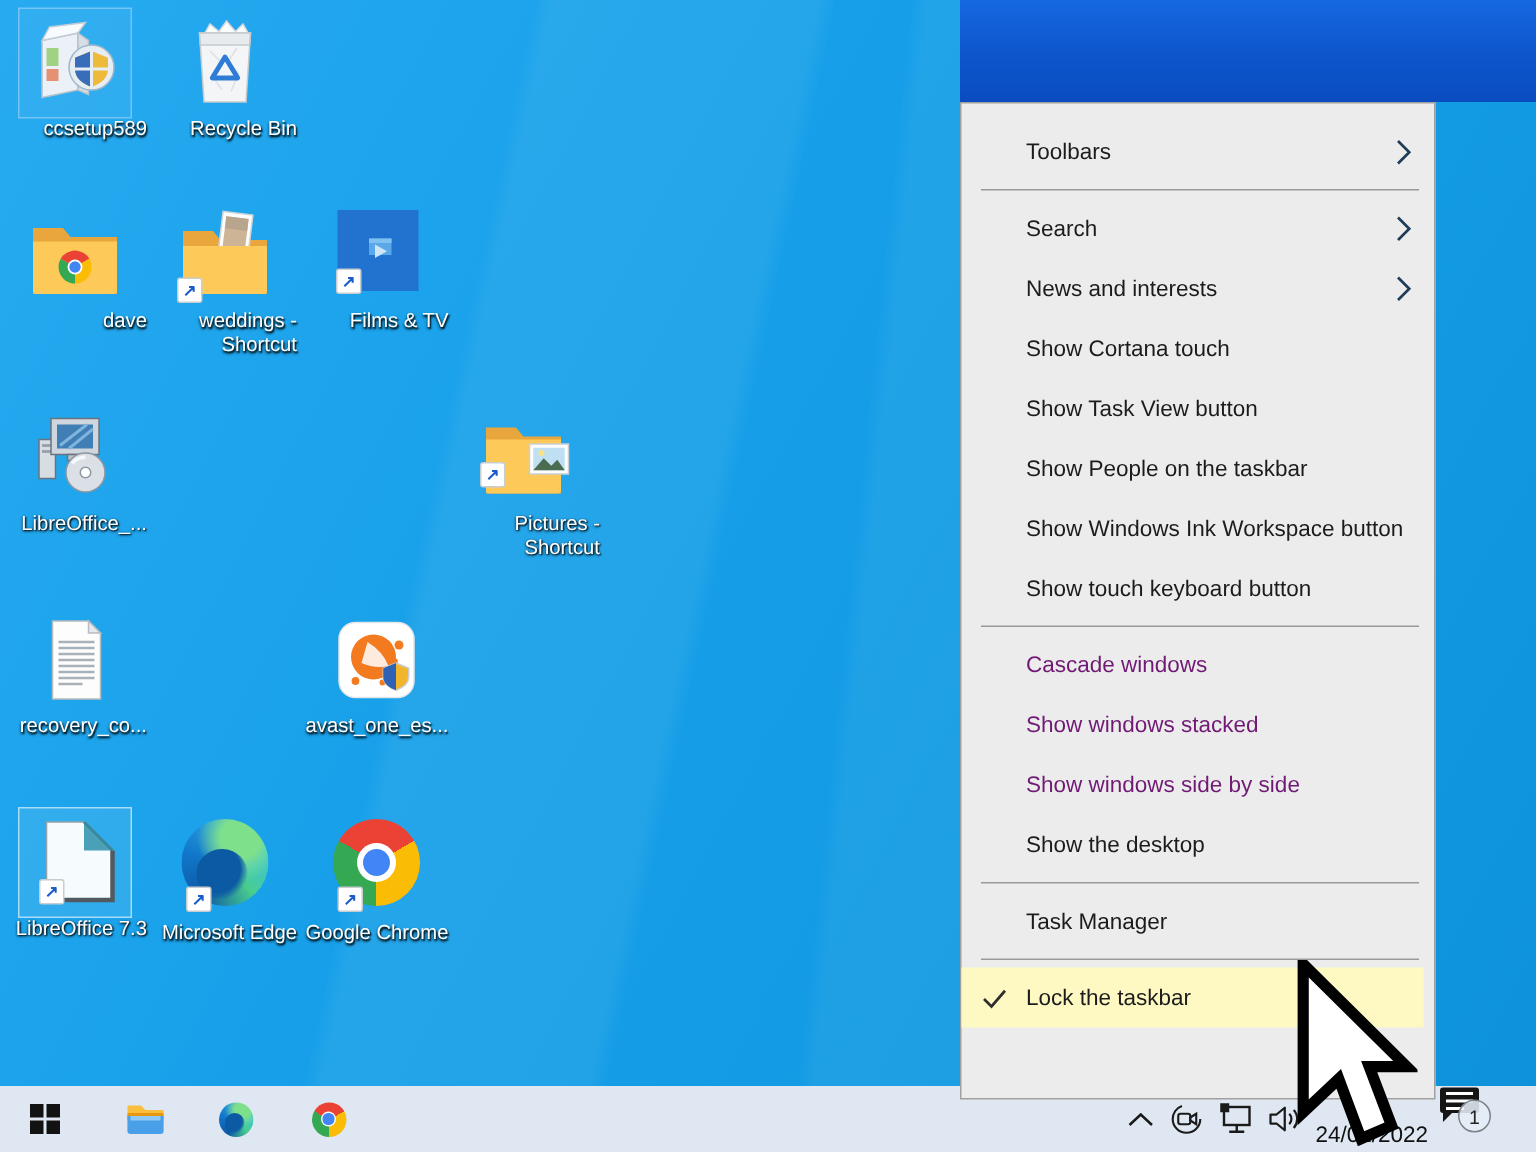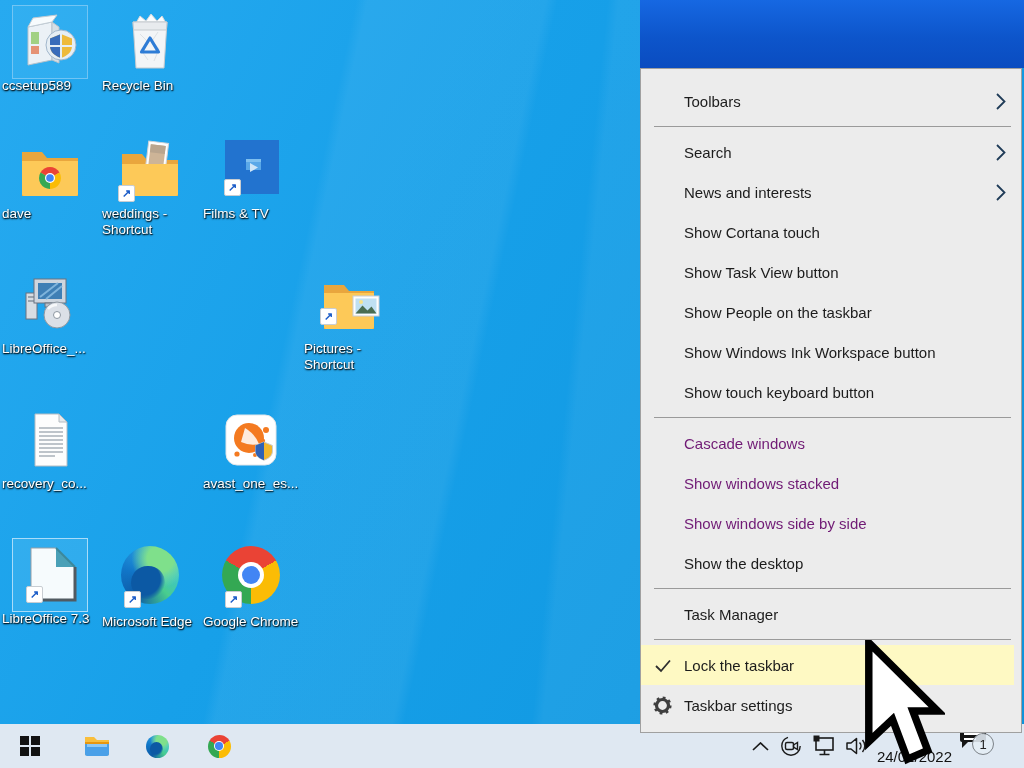--- a/index.html
+++ b/index.html
@@ -9,21 +9,21 @@
   
   #wallpaper{position:absolute;inset:0;
     background:linear-gradient(118deg,#27aaf0 0%,#17a0e9 38%,#129ae3 70%,#0d92da 100%);}
   #wallpaper:before{content:"";position:absolute;inset:0;
     background:linear-gradient(102deg,transparent 30%,rgba(255,255,255,.06) 31%,rgba(255,255,255,.06) 46%,transparent 47%),
                linear-gradient(96deg,transparent 55%,rgba(255,255,255,.05) 56%,rgba(255,255,255,.05) 72%,transparent 73%);}
   #topband{position:absolute;left:640px;top:0;width:384px;height:68px;
     background:linear-gradient(180deg,#1668e2 0%,#0d55cb 55%,#0a4cc0 100%);}
 
   
-  .dicon{position:absolute;width:96px;text-align:left;}
+  .dicon{position:absolute;width:96px;text-align:right;}
   .dicon .art{position:relative;width:64px;height:64px;margin:0 auto;}
   .dicon .lbl{margin-top:4px;font-size:13.5px;line-height:1.22;color:#fff;
     text-shadow:0 1px 2px rgba(0,0,0,.95),1px 1px 1px rgba(0,0,0,.7);}
   .selrect{position:absolute;left:-6px;top:-5px;right:-6px;bottom:-5px;
     border:1px solid rgba(190,228,250,.85);background:rgba(200,235,255,.12);}
   .selrect.faint{border-color:rgba(180,220,248,.5);background:rgba(200,235,255,.07);}
   .sc{position:absolute;left:0;bottom:0;width:15px;height:15px;background:#fff;
     border:1px solid #c8cdd2;border-radius:2px;display:flex;align-items:center;justify-content:center;
     font-size:11px;font-weight:bold;color:#1b5cc8;}
   
@@ -33,21 +33,21 @@
     border-radius:50%;background:#fff;}
   .chrome-ball:after{content:"";position:absolute;left:34%;top:34%;width:32%;height:32%;
     border-radius:50%;background:#4285f4;}
   .edge-ball{border-radius:50%;position:relative;overflow:hidden;
     background:radial-gradient(circle at 68% 22%,#7fe08b 0 22%,rgba(127,224,139,0) 48%),
                conic-gradient(from 210deg,#0c59a4,#1176c8,#2aa3e6,#35c1f1,#49cd8e,#0c59a4);}
   .edge-ball:before{content:"";position:absolute;left:18%;top:34%;width:58%;height:58%;
     border-radius:50%;background:radial-gradient(circle at 40% 40%,#0c59a4 0 55%,rgba(12,89,164,0) 75%);}
 
   
-  #ctxmenu{position:absolute;left:640px;top:68px;width:382px;height:665px;
+  #ctxmenu{position:absolute;left:640px;top:68px;width:317px;height:665px;
     box-sizing:border-box;border:1px solid #a0a0a0;background:#ececec;
     padding-top:12px;z-index:30;font-size:15px;color:#1c1c1c;}
   .mi{height:40px;display:flex;align-items:center;}
   .mi .ic{width:43px;display:flex;align-items:center;justify-content:center;flex:none;}
   .mi .lbl{flex:1;white-space:nowrap;}
   .mi .arrow{width:22px;margin-right:9px;display:flex;align-items:center;justify-content:center;flex:none;}
   .mi.disabled{color:#701a75;}
   .mi.hl{background:#fef9c3;margin-right:7px;}
   .sep{height:11px;display:flex;align-items:center;}
   .sep i{display:block;flex:1;margin:0 10px 0 13px;border-top:1px solid #9a9a9a;}
@@ -332,30 +332,20 @@
         <i></i>
       </div>
     <div class="mi hl">
       <span class="ic">
         <svg width="18" height="15" viewBox="0 0 18 15">
             <polyline points="2,8 7,13 16,2.5" fill="none" stroke="#2e2e2e" stroke-width="1.8"></polyline>
           </svg>
       </span>
       <span class="lbl">Lock the taskbar</span>
     </div>
-    <div class="mi">
-      <span class="ic">
-        <svg width="19" height="19" viewBox="0 0 19 19">
-          <circle cx="9.5" cy="9.5" r="6" fill="none" stroke="#3f3f3f" stroke-width="3.2"></circle>
-          <circle cx="9.5" cy="9.5" r="7.8" fill="none" stroke="#3f3f3f" stroke-width="2.6" stroke-dasharray="2.7 3.42"></circle>
-          <circle cx="9.5" cy="9.5" r="2.3" fill="#ececec"></circle>
-        </svg>
-      </span>
-      <span class="lbl">Taskbar settings</span>
-    </div>
   </div>
 
   <div id="taskbar">
     <div class="tbi" style="left:16px;top:0;width:28px;height:44px;">
       <div id="startlogo">
           <span></span>
           <span></span>
           <span></span>
           <span></span>
         </div>

